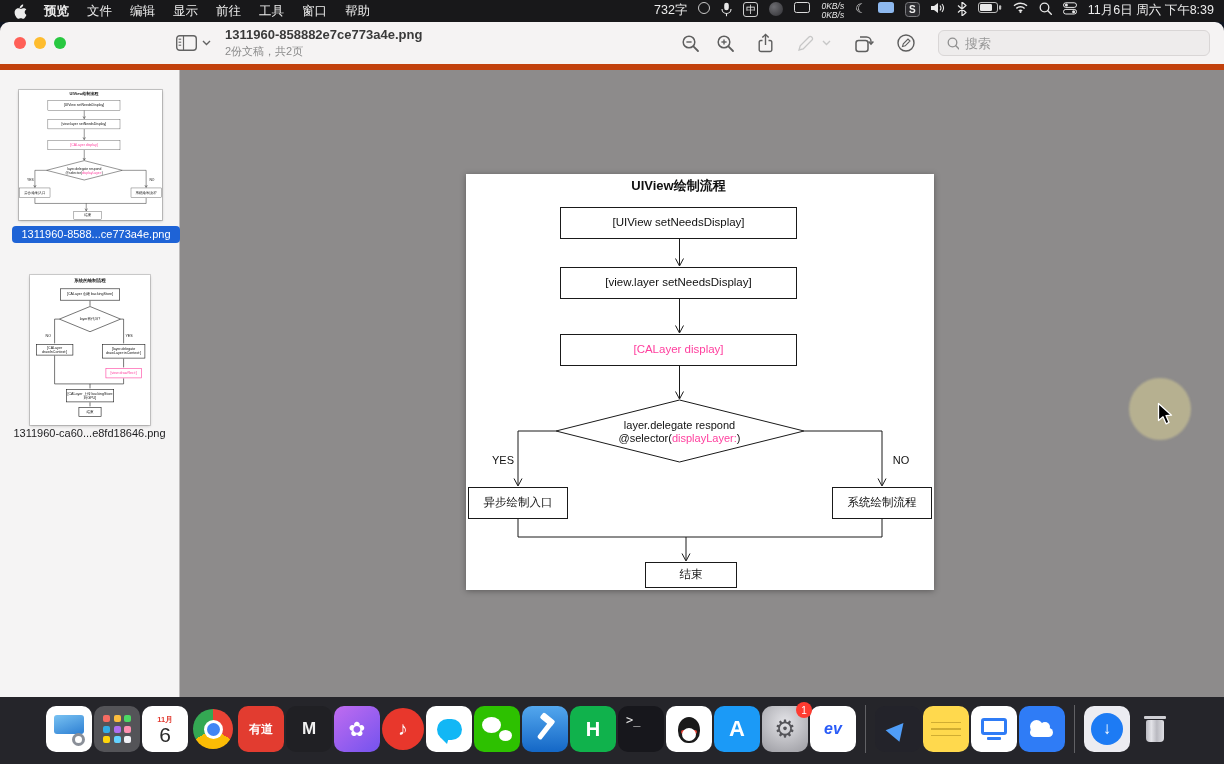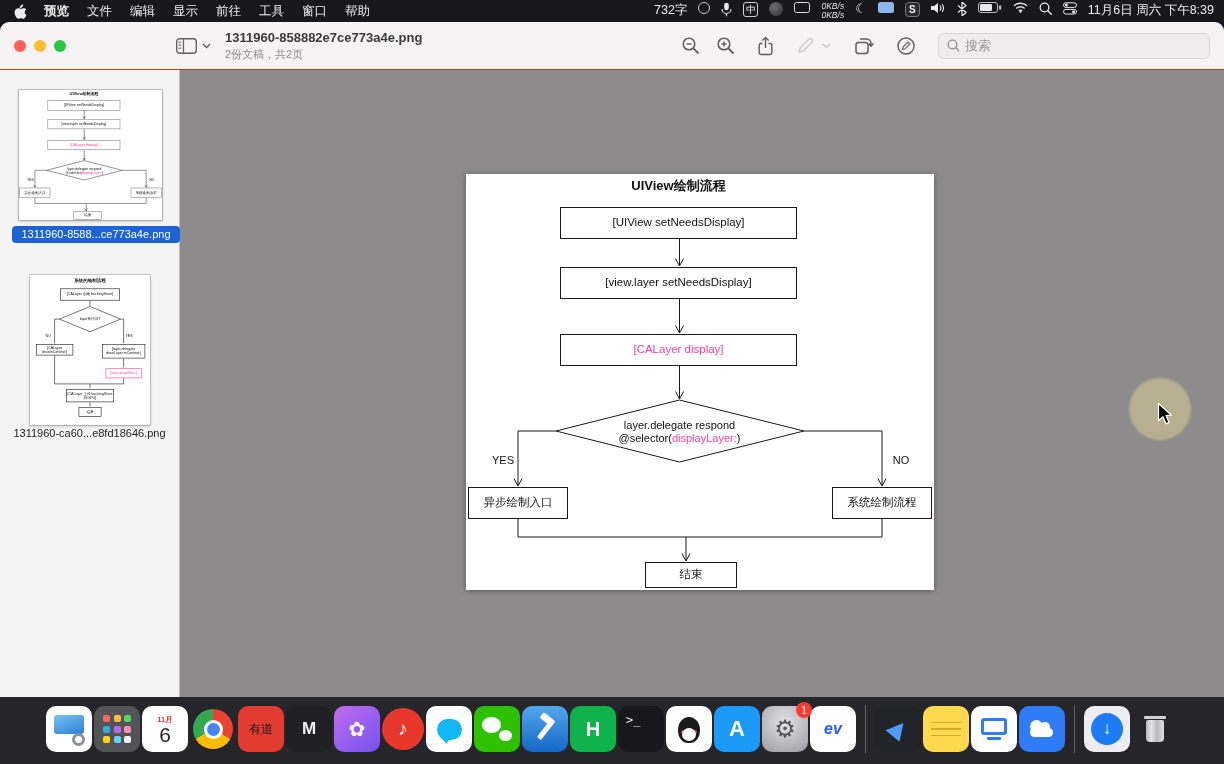--- a/index.html
+++ b/index.html
@@ -20,21 +20,21 @@
 .sapp{width:15px;height:15px;border-radius:3.5px;background:#2c2c30;border:1px solid #7a7a7e;font-size:10px;display:flex;align-items:center;justify-content:center;font-weight:bold}
 .moonglyph{font-size:13px;line-height:13px;color:#ececec}
 .globe-ic{width:14px;height:14px;border-radius:50%;background:radial-gradient(circle at 35% 35%,#6d6d72,#2f2f33)}
 .kb-ic{width:16px;height:11px;border:1.2px solid #dcdcdc;border-radius:2.5px}
 .disp-ic{width:16px;height:11px;border-radius:2.5px;background:#8db8ee}
 .circ-ic{width:12px;height:12px;border-radius:50%;border:1.5px solid #c9c9c9}
 .mb-date{white-space:nowrap}
 
 
 .window{position:absolute;top:22px;left:0;width:1224px;height:675px;z-index:10}
-.titlebar{position:absolute;top:0;left:0;right:0;height:48px;background:#f5f3f3;border-bottom:1px solid #c2410c;border-radius:9px 9px 0 0;display:flex;align-items:center;padding:0 14px}
+.titlebar{position:absolute;top:0;left:0;right:0;height:48px;background:#f5f3f3;border-bottom:6px solid #c2410c;border-radius:9px 9px 0 0;display:flex;align-items:center;padding:0 14px}
 .traffic{display:flex;gap:8px;align-items:center}
 .tl{width:12px;height:12px;border-radius:50%;display:inline-block}
 .tl.red{background:#ff5f57}.tl.yellow{background:#febc2e}.tl.green{background:#28c840}
 .sb-toggle{margin-left:110px;display:flex;align-items:center;gap:5px;background:none;border:none}
 .tb-title{margin-left:14px;line-height:1.3}
 .t1{font-size:13px;font-weight:bold;color:#3a3a3a}
 .t2{font-size:11px;color:#8a8a8a}
 .tb-tools{margin-left:auto;display:flex;align-items:center;gap:22px}
 .zoom-group{display:flex;gap:16px}
 .markup-group{display:flex;gap:7px;align-items:center}
@@ -89,21 +89,21 @@
 .prv-mag{width:13px;height:13px;border:3px solid #8a8f98;border-radius:50%;position:absolute;bottom:6px;right:7px;background:rgba(255,255,255,.7)}
 .ic-launchpad{background:rgba(255,255,255,.22)}
 .lp-grid{display:grid;grid-template-columns:repeat(3,7px);grid-gap:3.5px}
 .lp-grid i{width:7px;height:7px;border-radius:2px;display:block}
 .ic-calendar{background:#fff;flex-direction:column}
 .cal-m{font-size:7.5px;color:#e23d33;font-weight:bold;line-height:9px;margin-top:3px}
 .cal-d{font-size:21px;color:#2b2b2b;line-height:22px}
 .chrome-ball{width:40px;height:40px;border-radius:50%;background:conic-gradient(#ea4335 0 120deg,#fbbc05 120deg 240deg,#34a853 240deg 360deg);display:flex;align-items:center;justify-content:center}
 .chrome-in{width:19px;height:19px;border-radius:50%;background:#fff;display:flex;align-items:center;justify-content:center}
 .chrome-dot{width:13px;height:13px;border-radius:50%;background:#4285f4}
-.ic-youdao{background:#e23c30;color:#0f172a;font-weight:normal;font-size:12px}
+.ic-youdao{background:#e23c30;color:#ffffff;font-weight:bold;font-size:12px}
 .ic-mapp{background:#202024;color:#f2f2f2;font-weight:bold;font-size:17px}
 .ic-flower{background:linear-gradient(140deg,#c06cf0,#7453ee);color:#fff;font-size:20px}
 .ic-music{background:#e8372c;border-radius:50%;width:42px;height:42px;color:#fff;font-size:19px}
 .ic-bubble{background:#fff}
 .bub{width:25px;height:21px;background:#12b7f5;border-radius:11px;position:relative}
 .bub:after{content:"";position:absolute;left:3px;bottom:-4px;border-left:7px solid transparent;border-right:2px solid transparent;border-top:7px solid #12b7f5}
 .ic-wechat{background:#2dc100}
 .wc1{width:19px;height:16px;background:#fff;border-radius:50%;position:absolute;left:8px;top:11px}
 .wc2{width:13px;height:11px;background:#fff;border-radius:50%;position:absolute;right:8px;bottom:11px}
 .ic-xcode{background:linear-gradient(180deg,#53a7ee,#1467c6)}

